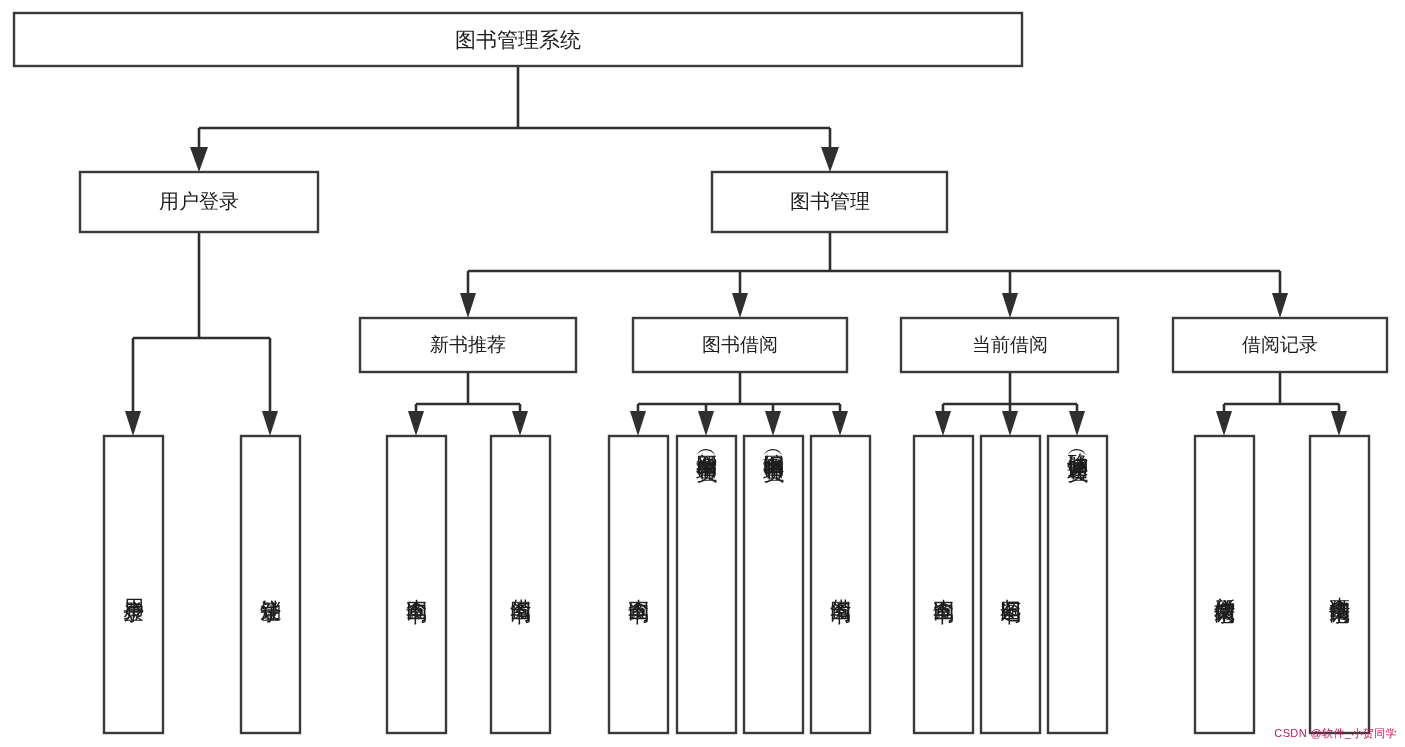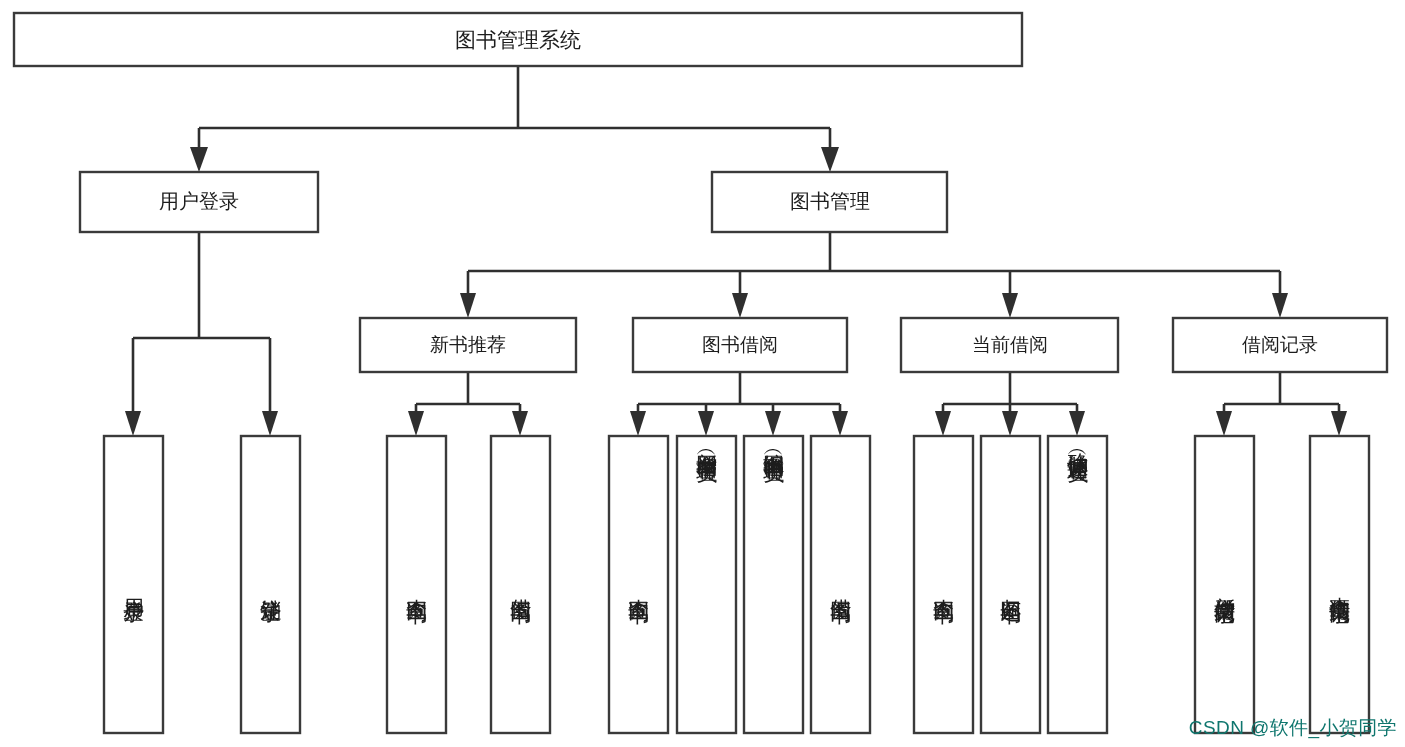--- a/index.html
+++ b/index.html
@@ -65,22 +65,22 @@
     line-height: 1.16;
     letter-spacing: 1.5px;
     color: #1d1d1d;
     white-space: nowrap;
   }
   #watermark {
     position: absolute;
     right: 8px;
     bottom: 6px;
     font-family: "Liberation Sans", "DejaVu Sans", sans-serif;
-    font-size: 19px;
-    color: #0f766e;
+    font-size: 11px;
+    color: #be185d;
     letter-spacing: 0.4px;
     white-space: nowrap;
   }
 </style>
 </head>
 <body>
 
 <div id="diagram-root">
 
   <svg class="diagram" viewBox="0 0 1405 747" xmlns="http://www.w3.org/2000/svg">

